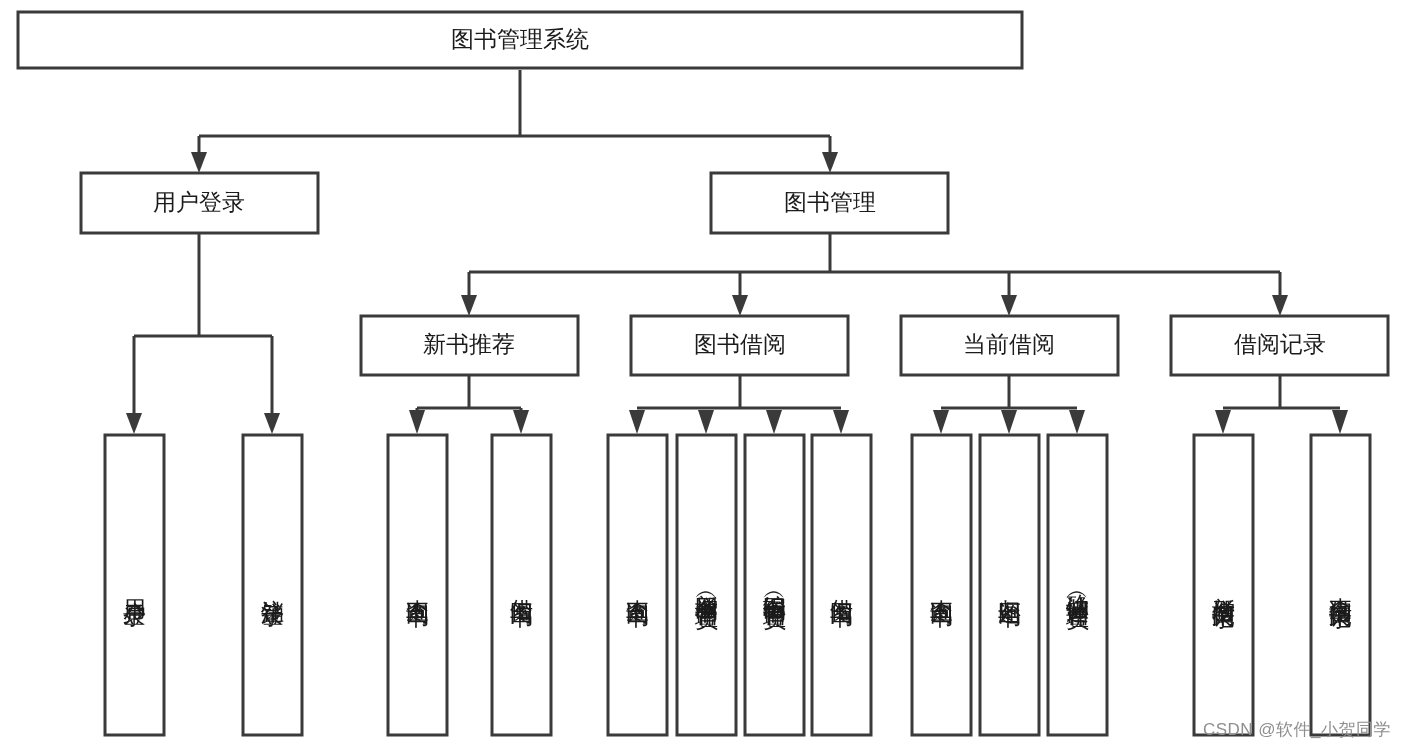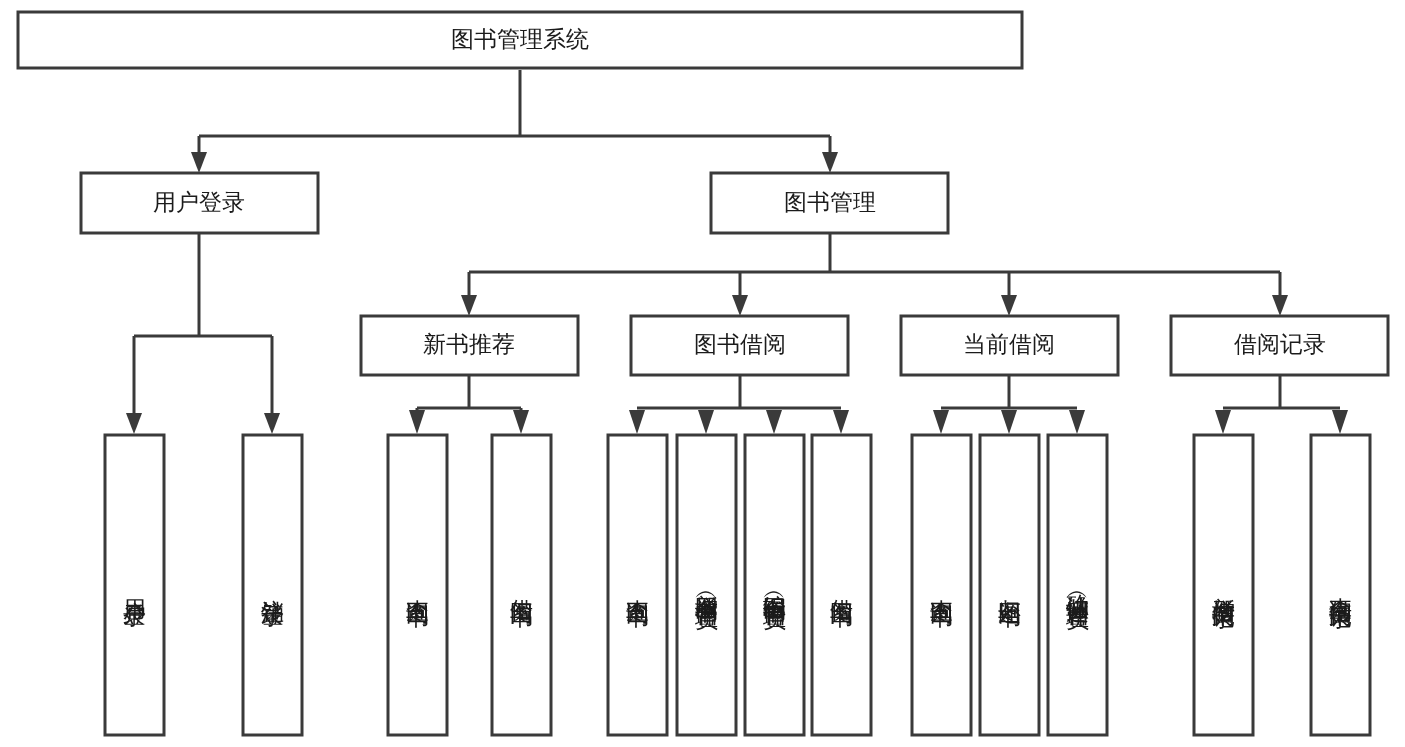--- a/index.html
+++ b/index.html
@@ -229,14 +229,15 @@
     <span class="leaf-label-text">确认归还（管理员）</span>
   </div>
 
   <div class="leaf-label-wrap" style="left:1194px; top:435px; width:59px; height:300px;">
     <span class="leaf-label-text">新增借阅记录</span>
   </div>
   <div class="leaf-label-wrap" style="left:1311px; top:435px; width:59px; height:300px;">
     <span class="leaf-label-text">查询借阅记录</span>
   </div>
 
+  <div class="watermark">CSDN @软件_小贺同学</div>
 
 </div>
 
 </body></html>

